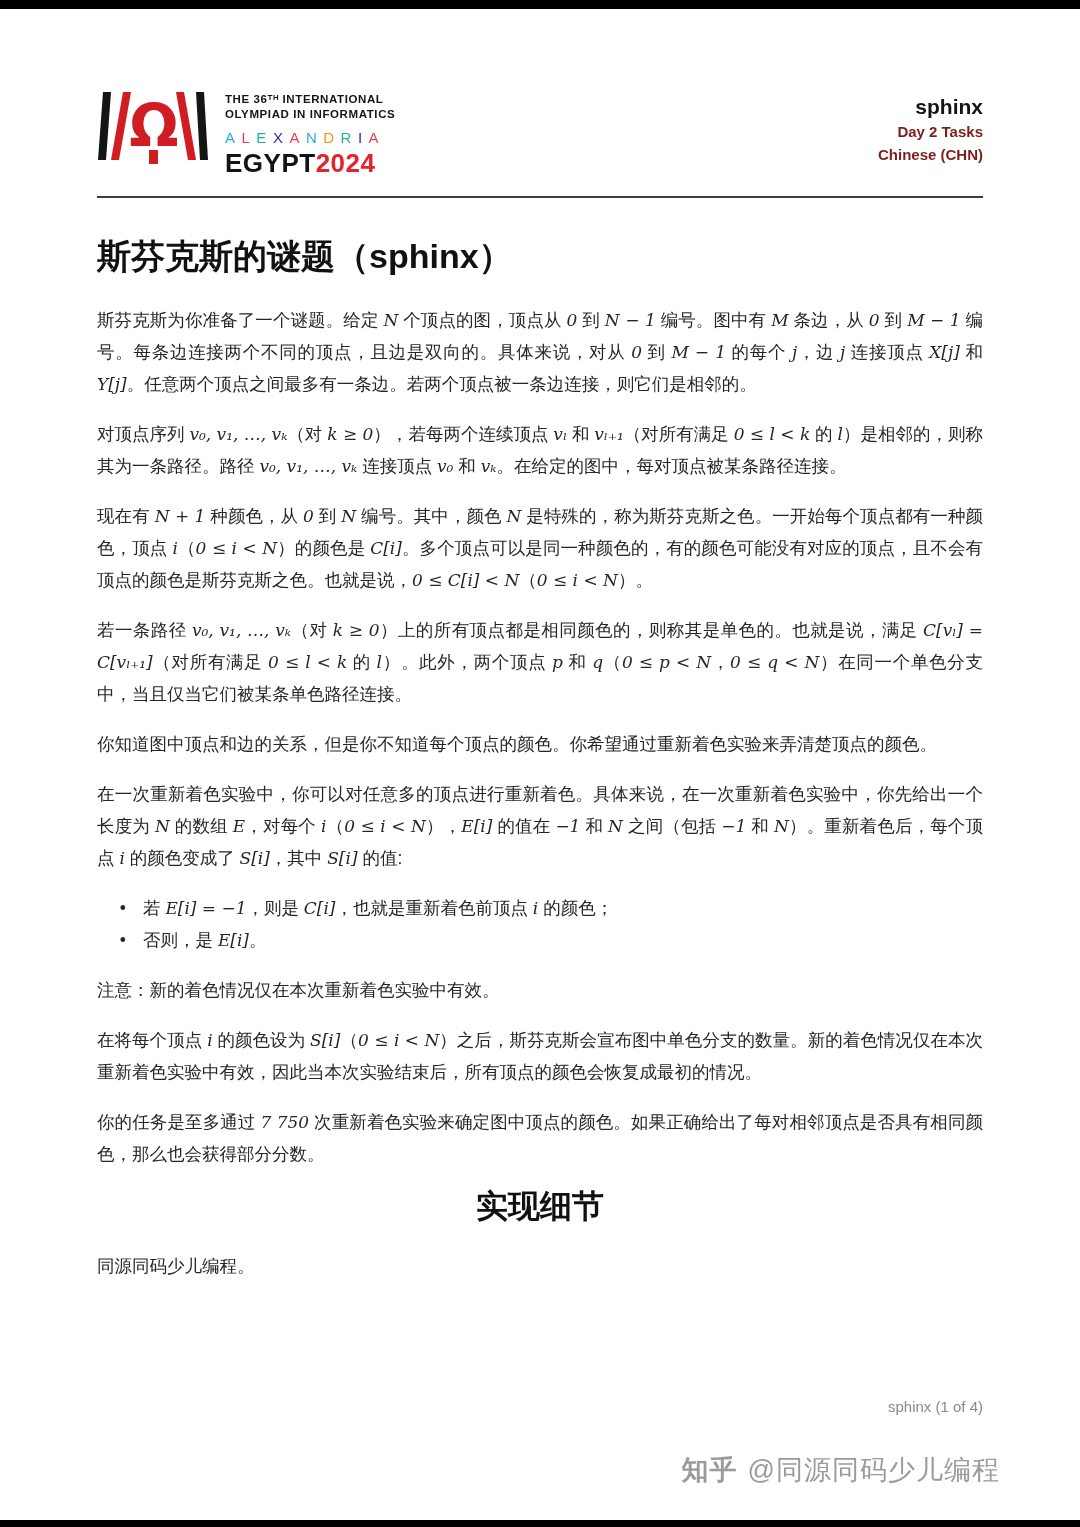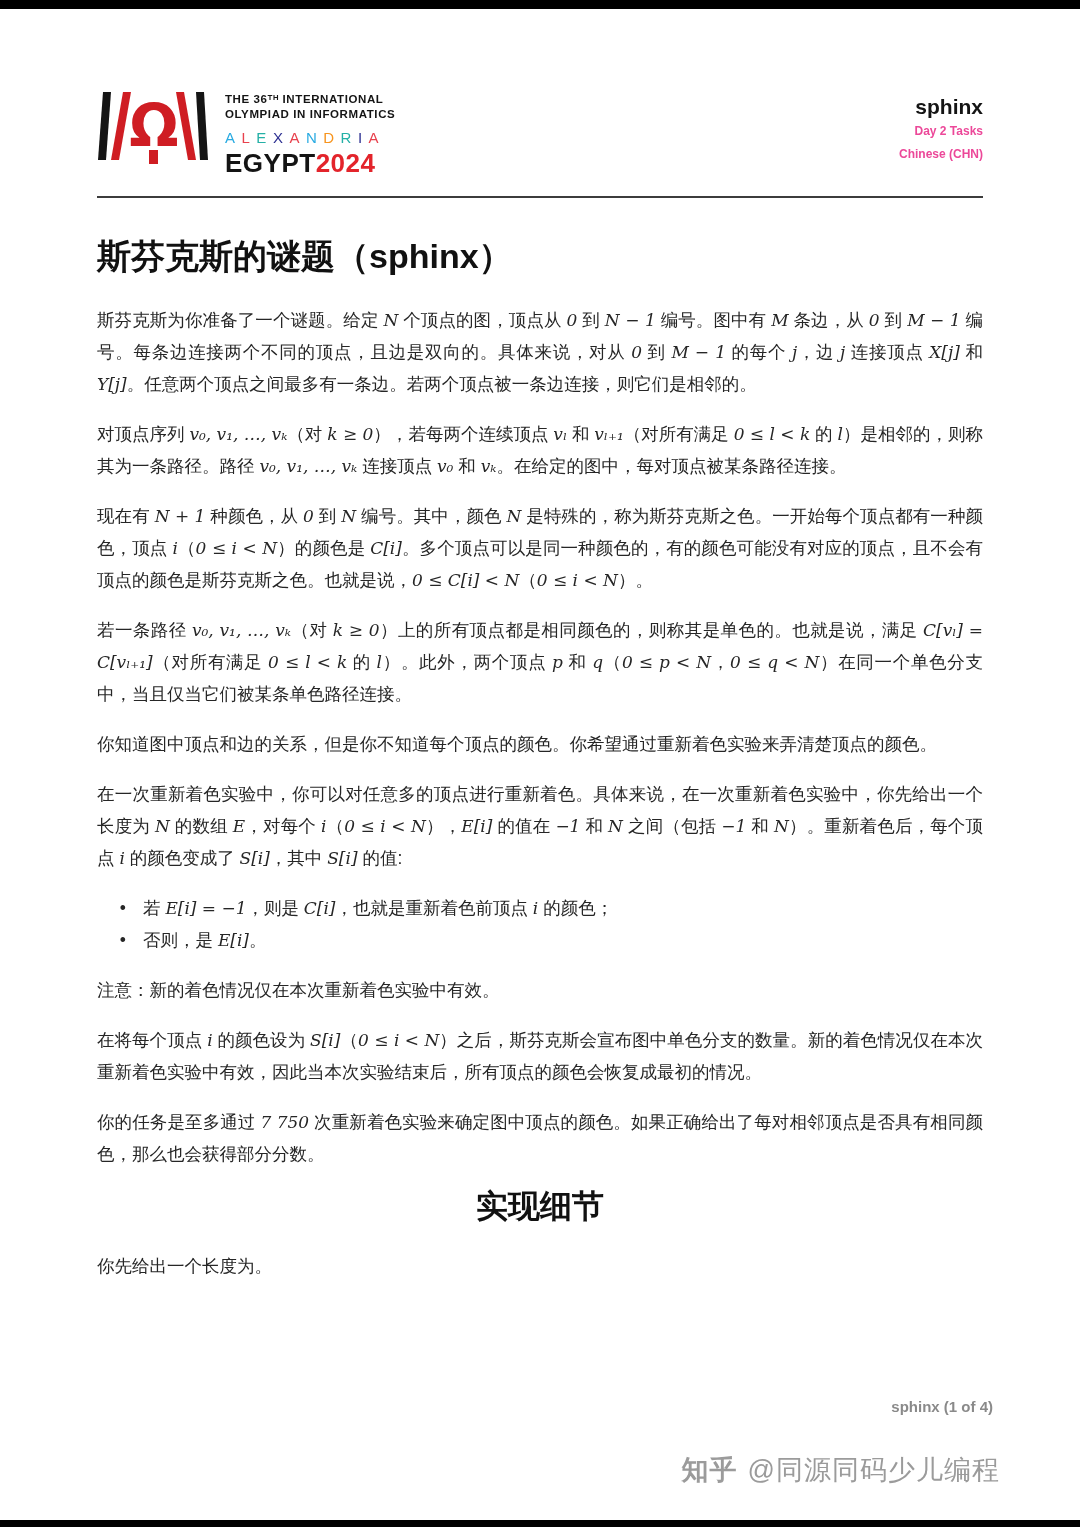--- a/index.html
+++ b/index.html
@@ -20,41 +20,41 @@
   .logo-wrap { display:flex; gap:16px; align-items:flex-start; }
   .logo-mark { width:112px; height:88px; flex:none; }
   .logo-text { padding-top:6px; }
   .logo-line { font-size:11.5px; font-weight:700; letter-spacing:0.6px; line-height:15px; color:#141414; }
   .logo-alexandria { font-size:15px; font-weight:400; letter-spacing:6.5px; line-height:21px; margin-top:5px; }
   .logo-egypt { font-size:26px; font-weight:800; letter-spacing:0.5px; line-height:29px; margin-top:1px; color:#141414; }
   .logo-egypt .year { }
 
   .task-block { text-align:right; padding-top:8px; }
   .task-name { font-size:21px; font-weight:700; color:#141414; line-height:26px; }
-  .task-sub  { font-size:12px; font-weight:700; color:#ec4899; line-height:23px; }
+  .task-sub  { font-size:15px; font-weight:700; color:#7f1d1d; line-height:23px; }
 
   .divider { border:none; border-top:2px solid #3c3c3c; margin-top:18px; }
 
   
   .doc-title { font-size:34px; font-weight:700; color:#111; margin-top:36px; line-height:44px; }
 
   .doc-body { margin-top:26px; }
   .para { font-size:17.5px; line-height:32px; color:#262626; text-align:justify; margin-bottom:18px; }
   .run-b { font-weight:400;margin-top:38px; }
   .run-m { font-family:"DejaVu Serif","Liberation Serif",serif; font-style:italic; font-size:0.97em; }
 
   .bullet-list { margin:0 0 18px; }
   .bullet-row { display:flex; }
   .bullet-marker { flex:none; width:46px; text-align:right; padding-right:17px; font-size:17.5px; line-height:32px; color:#262626; }
   .bullet-text { flex:1; font-size:17.5px; line-height:32px; color:#262626; text-align:justify; }
 
   .section-heading { font-size:32px; font-weight:700; color:#111; margin:14px 0 26px; line-height:36px;text-align:center; }
 
   
-  .page-label { position:absolute; right:87px; top:1398px; font-size:15px; color:#8a8a8a;font-weight:bold; }
+  .page-label { position:absolute; right:97px; top:1398px; font-size:15px; color:#8a8a8a; }
   .watermark { position:absolute; right:80px; top:1452px; font-size:27px; color:#9b9b9b; letter-spacing:1px; }
   .watermark .brand { font-weight:700; margin-right:10px; }
 </style>
 </head>
 <body>
 
 <div class="page">
   <div class="letterbox top"></div>
 
   <div class="content">
@@ -106,21 +106,21 @@
           <span class="bullet-marker">•</span>
           <div class="bullet-text"><span>否则，是 </span><span class="run-m">E[i]</span><span>。</span></div>
         </div>
       </div>
 
       <p class="para"><span>注意：新的着色情况仅在本次重新着色实验中有效。</span></p>
       <p class="para"><span>在将每个顶点 </span><span class="run-m">i</span><span> 的颜色设为 </span><span class="run-m">S[i]</span><span>（</span><span class="run-m">0 ≤ i &lt; N</span><span>）之后，斯芬克斯会宣布图中单色分支的数量。新的着色情况仅在本次重新着色实验中有效，因此</span><span class="run-b">当本次实验结束后，所有顶点的颜色会恢复成最初的情况</span><span>。</span></p>
       <p class="para"><span>你的任务是至多通过 </span><span class="run-m">7 750</span><span> 次重新着色实验来确定图中顶点的颜色。如果正确给出了每对相邻顶点是否具有相同颜色，那么也会获得部分分数。</span></p>
 
       <h2 class="section-heading">实现细节</h2>
-      <p class="para"><span>你先给出一个长度为。</span></p>
+      <p class="para"><span>同源同码少儿编程。</span></p>
     </div>
   </div>
 
   <div class="page-label">sphinx (1 of 4)</div>
   <div class="watermark">
     <span class="brand">知乎</span><span>@同源同码少儿编程</span>
   </div>
 
   <div class="letterbox bottom"></div>
 </div>

